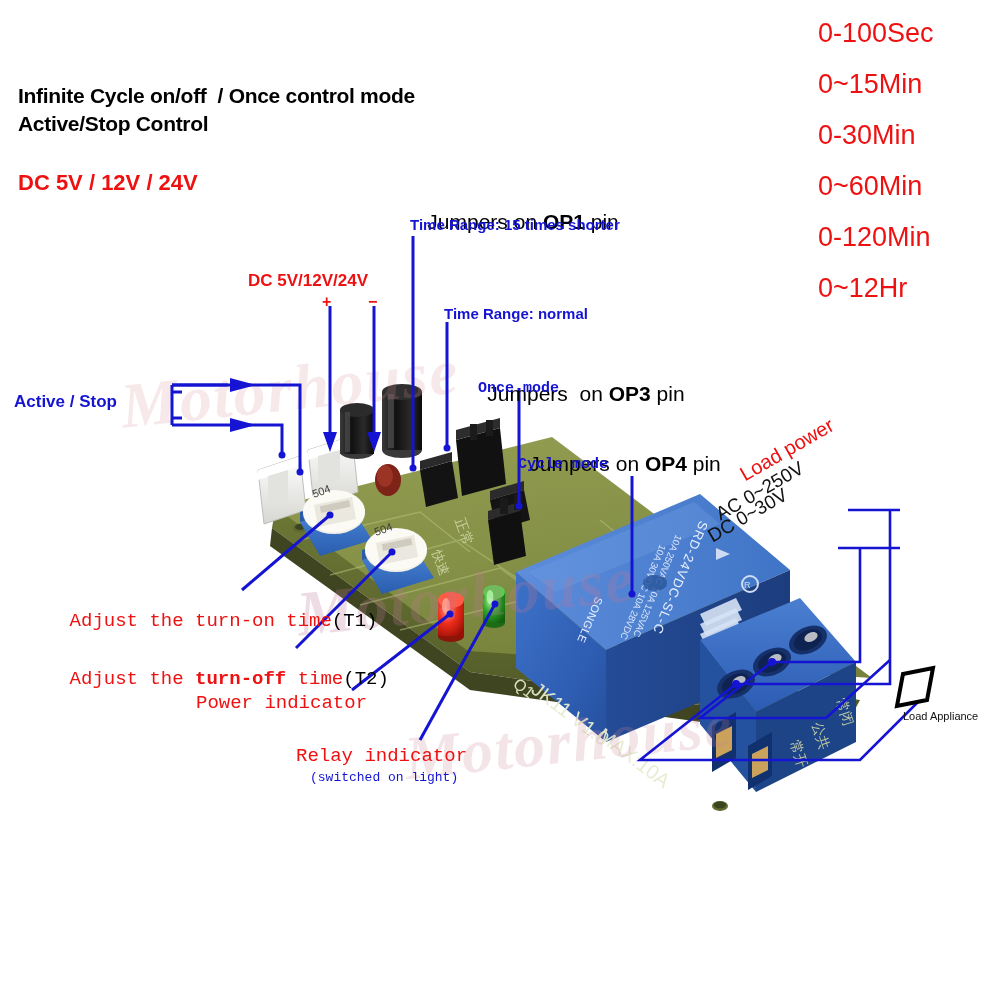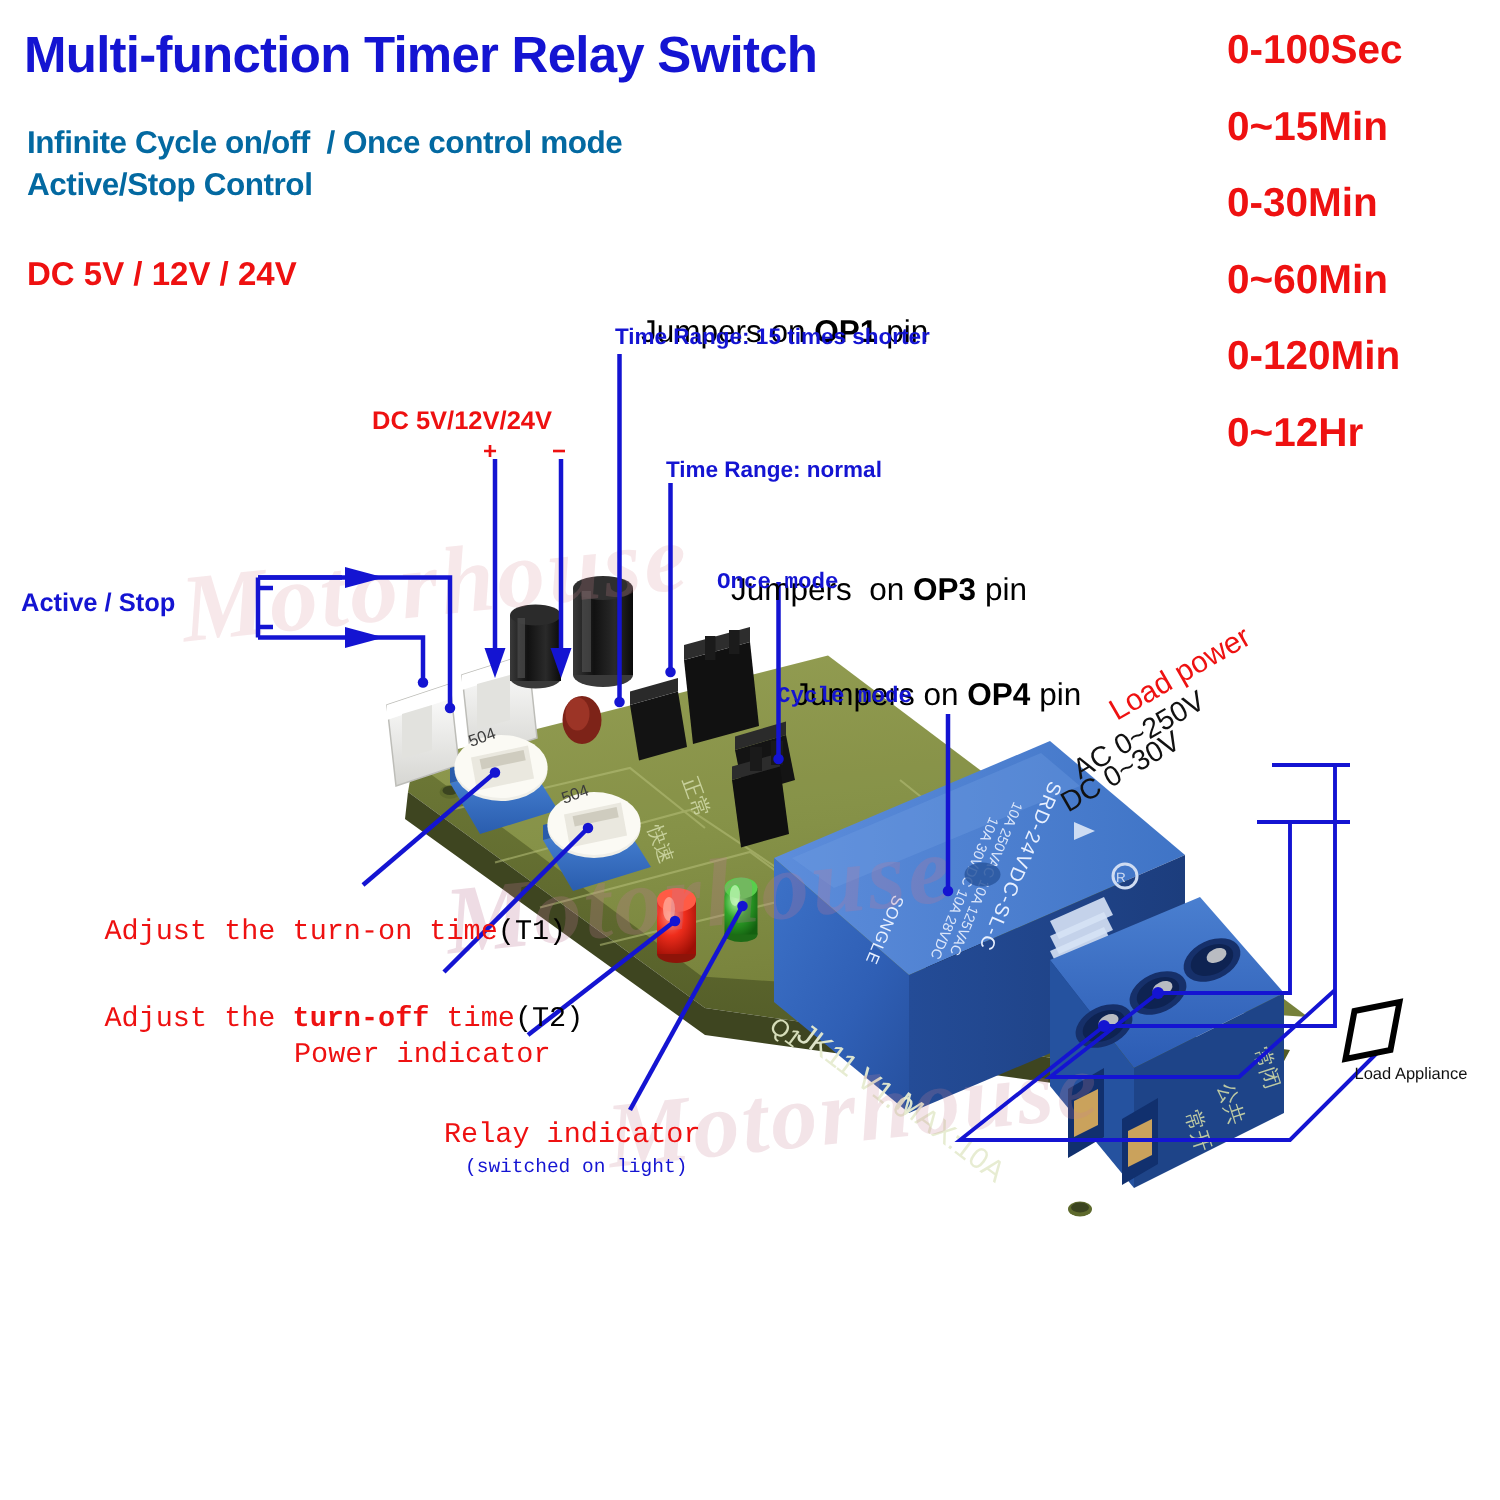--- a/index.html
+++ b/index.html
@@ -12,31 +12,31 @@
   #stage{position:relative;width:1000px;height:1000px;overflow:hidden;background:#fff;}
 
   
   .abs{position:absolute;white-space:pre;}
   #title{
     left:16px;top:18px;
     font-size:34px;font-weight:bold;color:#1414d2;
     letter-spacing:-0.5px;
   }
   .sub{
-    font-size:21px;font-weight:bold;color:#0369a1;
+    font-size:21px;font-weight:bold;color:#000000;
     letter-spacing:-0.3px;
   }
   #sub1{left:18px;top:84px;}
   #sub2{left:18px;top:112px;}
   #dcline{left:18px;top:170px;font-size:22px;font-weight:bold;color:#ee1111;}
 
   
   #timelist{position:absolute;left:818px;top:20px;width:182px;}
   #timelist div{
-    font-size:27px;color:#ee1111;font-weight:bold;
+    font-size:27px;color:#ee1111;font-weight:normal;
     line-height:1.0;margin-bottom:24px;white-space:nowrap;
     font-family:"Liberation Sans", sans-serif;
   }
 
   
   .jump-h{font-size:21px;color:#000;font-weight:normal;font-family:"Liberation Sans", sans-serif;}
   .jump-h b{font-weight:bold;}
   .jump-s{font-size:15px;color:#1414d2;font-weight:bold;}
   .jump-s.mono{font-family:"Liberation Mono", monospace;font-weight:bold;font-size:15px;}
 
@@ -425,21 +425,20 @@
       <path d="M772,662 L700,718 L826,718 L890,660"></path>
     </g>
     <g fill="#1414d2">
       <circle cx="736" cy="684" r="4"></circle>
       <circle cx="772" cy="662" r="4"></circle>
     </g>
 
     <polygon points="903,674 933,668 927,700 897,706" fill="#ffffff" stroke="#000000" stroke-width="4"></polygon>
   </svg>
 
-  <div class="abs" id="title">Multi-function Timer Relay Switch</div>
   <div class="abs sub" id="sub1">Infinite Cycle on/off  / Once control mode</div>
   <div class="abs sub" id="sub2">Active/Stop Control</div>
   <div class="abs" id="dcline">DC 5V / 12V / 24V</div>
 
   <div id="timelist">
     <div>0-100Sec</div>
     <div>0~15Min</div>
     <div>0-30Min</div>
     <div>0~60Min</div>
     <div>0-120Min</div>

